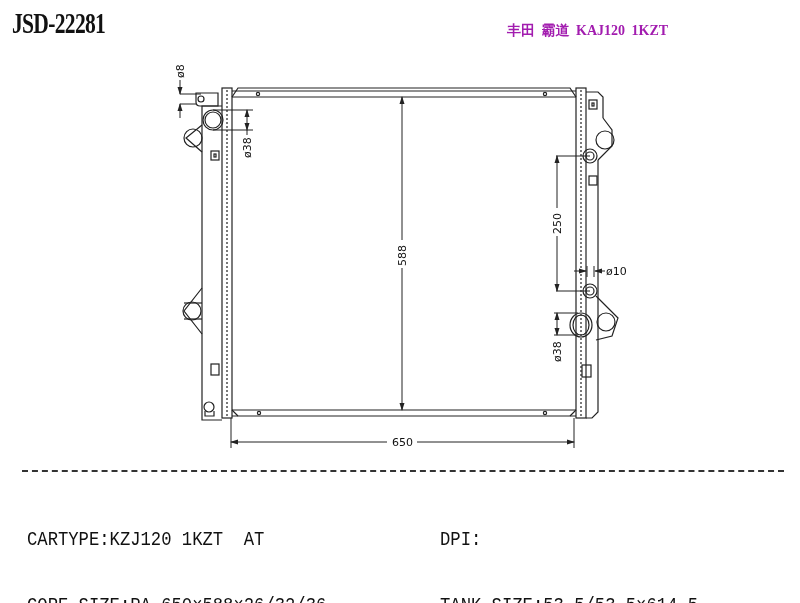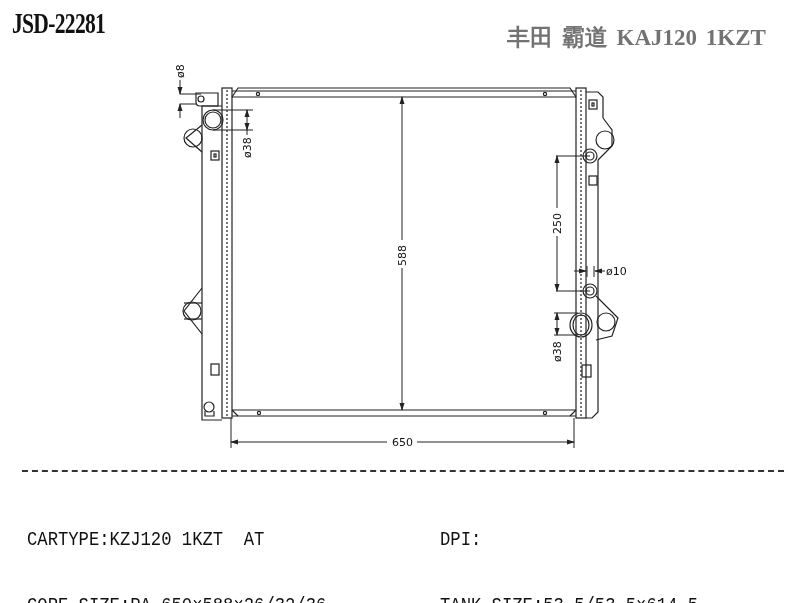--- a/index.html
+++ b/index.html
@@ -1,18 +1,18 @@
 <!DOCTYPE html>
 <html><head>
 <meta charset="utf-8">
 <style>
   html, body { margin: 0; padding: 0; background: #ffffff; }
   body { width: 800px; height: 603px; position: relative; overflow: hidden; font-family: "Liberation Serif", serif; color: #111; }
   .part-no { position: absolute; left: 12px; top: 6px; font-family: "Liberation Serif", serif; font-size: 30px; font-weight: bold; letter-spacing: -1px; transform: scaleX(0.72); transform-origin: left top; color: #111; }
-  .model-title { position: absolute; left: 507px; top: 22px; font-family: "Liberation Serif", serif; font-size: 23px; font-weight: bold; color: #737373; word-spacing: 3px; }
+  .model-title { position: absolute; left: 507px; top: 22px; font-family: "Liberation Serif", serif; font-size: 14px; font-weight: bold; color: #a21caf; word-spacing: 3px; }
   .drawing { position: absolute; left: 0; top: 0; }
   .dash-line { position: absolute; left: 22px; top: 470px; width: 762px; height: 0; border-top: 2px dashed #333; }
   .spec-col { position: absolute; font-family: "Liberation Mono", monospace; font-size: 20px; line-height: 22px; color: #111; transform: scaleX(0.86); transform-origin: left top; white-space: pre; }
   .spec-left { left: 27px; top: 485px; }
   .spec-right { left: 440px; top: 485px; }
   .spec-line { display: block; }
   .dim-label { font-family: "DejaVu Sans", sans-serif; font-size: 11px; fill: #111; }
 </style>
 </head>
 <body>

